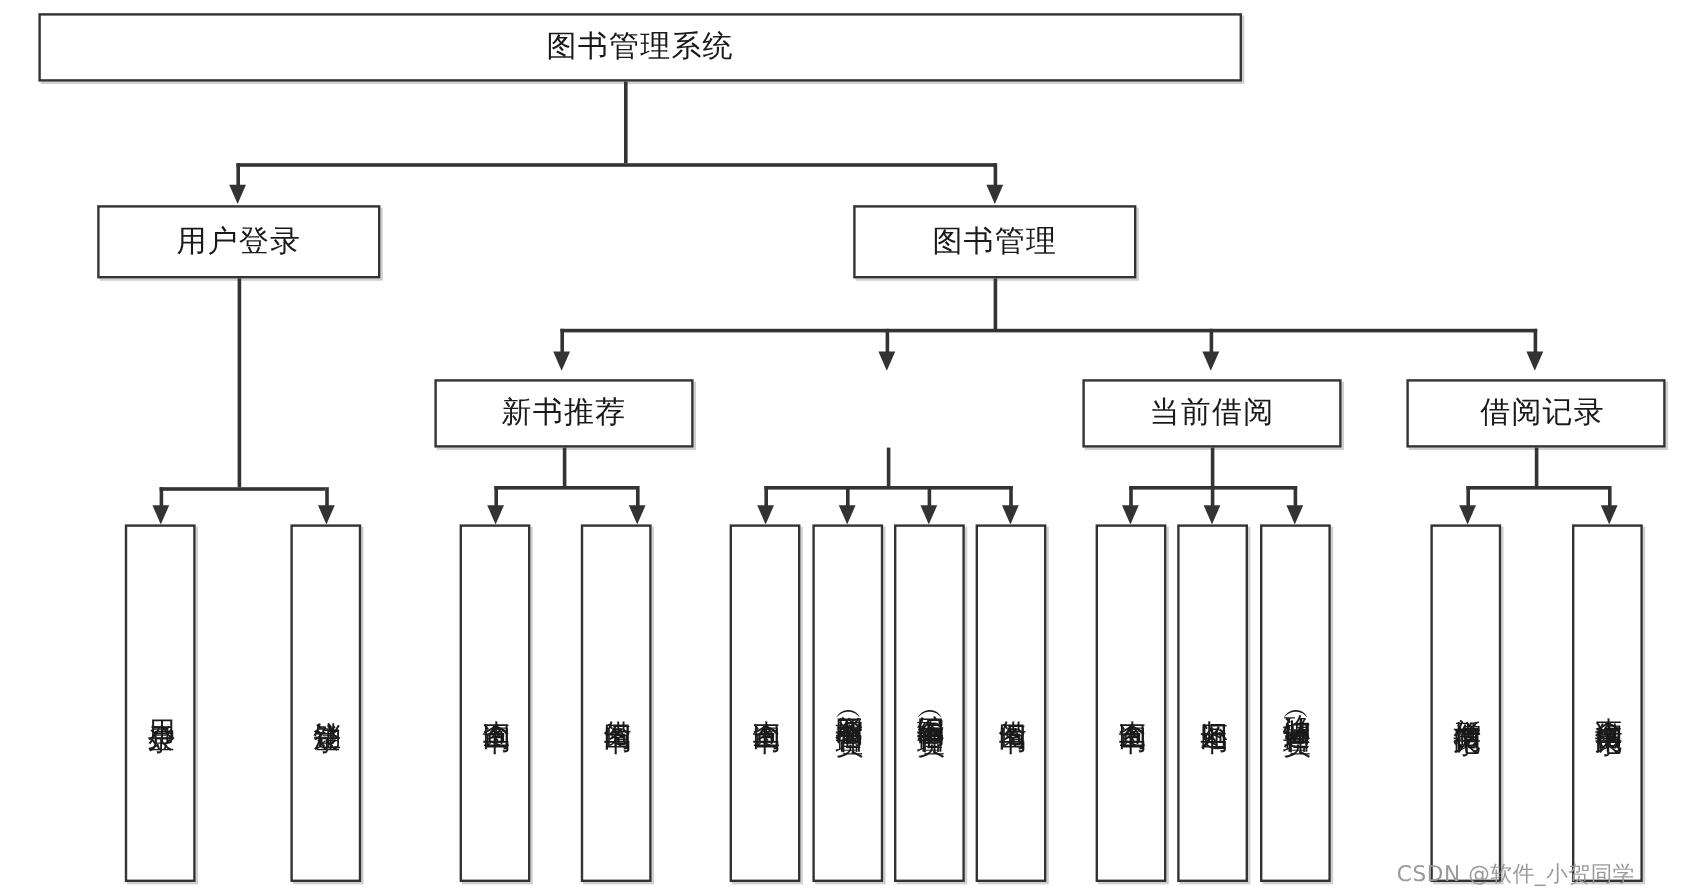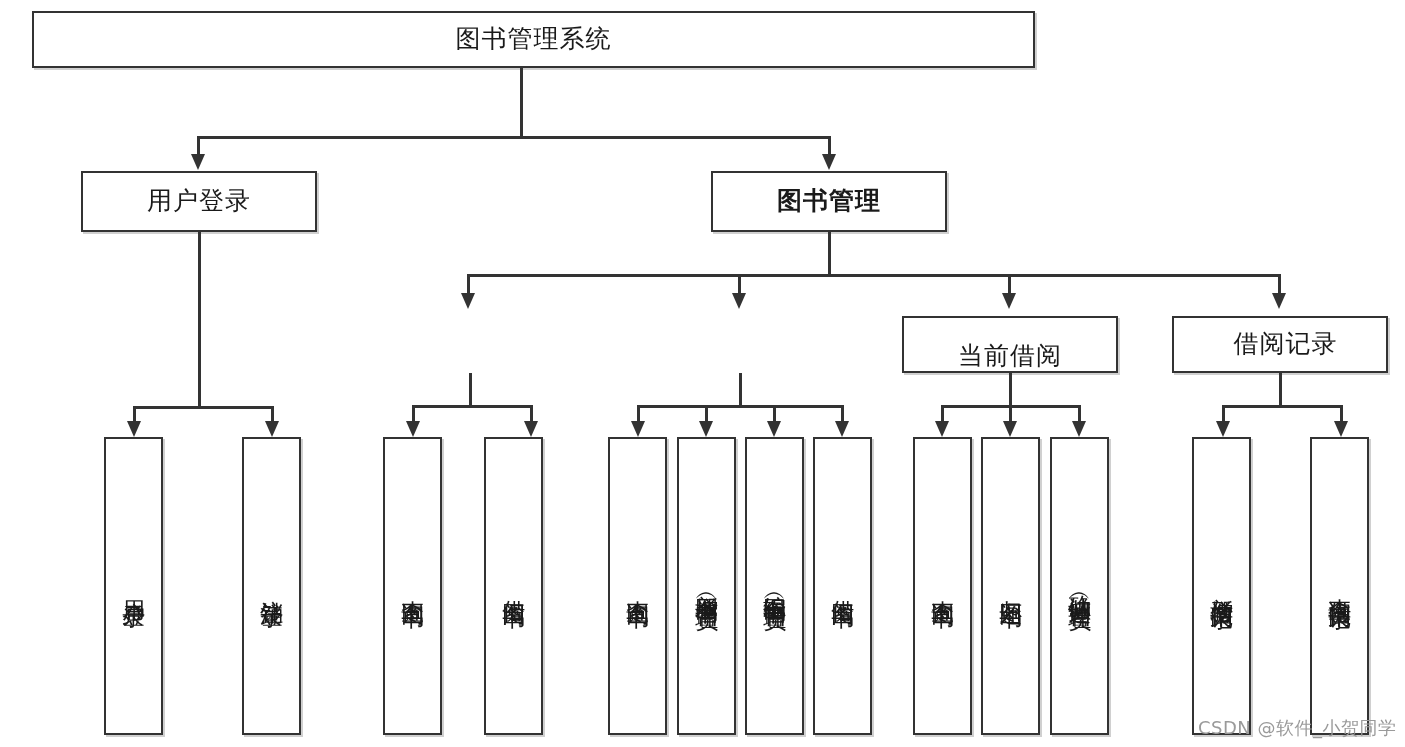--- a/index.html
+++ b/index.html
@@ -89,21 +89,21 @@
 
   <div class="edge vline" style="left:197px; top:136px; height:19px;"></div>
   <div class="arrow" style="left:191px; top:154px;"></div>
 
   <div class="edge vline" style="left:828px; top:136px; height:19px;"></div>
   <div class="arrow" style="left:822px; top:154px;"></div>
 
   <div class="node h" style="left:81px; top:171px; width:236px; height:61px;">
     <span class="label">用户登录</span>
   </div>
-  <div class="node h" style="left:711px; top:171px; width:236px; height:61px;font-weight:bold;">
+  <div class="node h" style="left:711px; top:171px; width:236px; height:61px;">
     <span class="label">图书管理</span>
   </div>
 
   <div class="edge vline" style="left:198px; top:232px; height:174px;"></div>
   <div class="edge hline" style="left:133px; top:406px; width:138px;"></div>
   <div class="edge vline" style="left:133px; top:406px; height:16px;"></div>
   <div class="arrow" style="left:127px; top:421px;"></div>
   <div class="edge vline" style="left:271px; top:406px; height:16px;"></div>
   <div class="arrow" style="left:265px; top:421px;"></div>
 
@@ -111,21 +111,24 @@
   <div class="edge hline" style="left:467px; top:274px; width:814px;"></div>
   <div class="edge vline" style="left:467px; top:274px; height:20px;"></div>
   <div class="arrow" style="left:461px; top:293px;"></div>
   <div class="edge vline" style="left:738px; top:274px; height:20px;"></div>
   <div class="arrow" style="left:732px; top:293px;"></div>
   <div class="edge vline" style="left:1008px; top:274px; height:20px;"></div>
   <div class="arrow" style="left:1002px; top:293px;"></div>
   <div class="edge vline" style="left:1278px; top:274px; height:20px;"></div>
   <div class="arrow" style="left:1272px; top:293px;"></div>
 
-  <div class="node h" style="left:902px; top:316px; width:216px; height:57px;align-items:flex-end;">
+  <div class="node h" style="left:362px; top:316px; width:216px; height:57px;">
+    <span class="label">新书推荐</span>
+  </div>
+  <div class="node h" style="left:902px; top:316px; width:216px; height:57px;">
     <span class="label">当前借阅</span>
   </div>
   <div class="node h" style="left:1172px; top:316px; width:216px; height:57px;padding-left:11px;">
     <span class="label">借阅记录</span>
   </div>
 
   <div class="edge vline" style="left:469px; top:373px; height:33px;"></div>
   <div class="edge hline" style="left:412px; top:405px; width:118px;"></div>
   <div class="edge vline" style="left:412px; top:405px; height:17px;"></div>
   <div class="arrow" style="left:406px; top:421px;"></div>
@@ -196,15 +199,15 @@
     <span class="label">确认归还（管理员）</span>
   </div>
 
   <div class="node v" style="left:1192px; top:437px; width:59px; height:298px;">
     <span class="label">新增借阅记录</span>
   </div>
   <div class="node v" style="left:1310px; top:437px; width:59px; height:298px;">
     <span class="label">查询借阅记录</span>
   </div>
 
-  <div class="watermark" style="left:1198px; top:716px;">CSDN @软件_小贺同学</div>
+  <div class="watermark" style="left:1164px; top:716px;">CSDN @软件_小贺同学</div>
 
 </div>
 
 </body></html>

